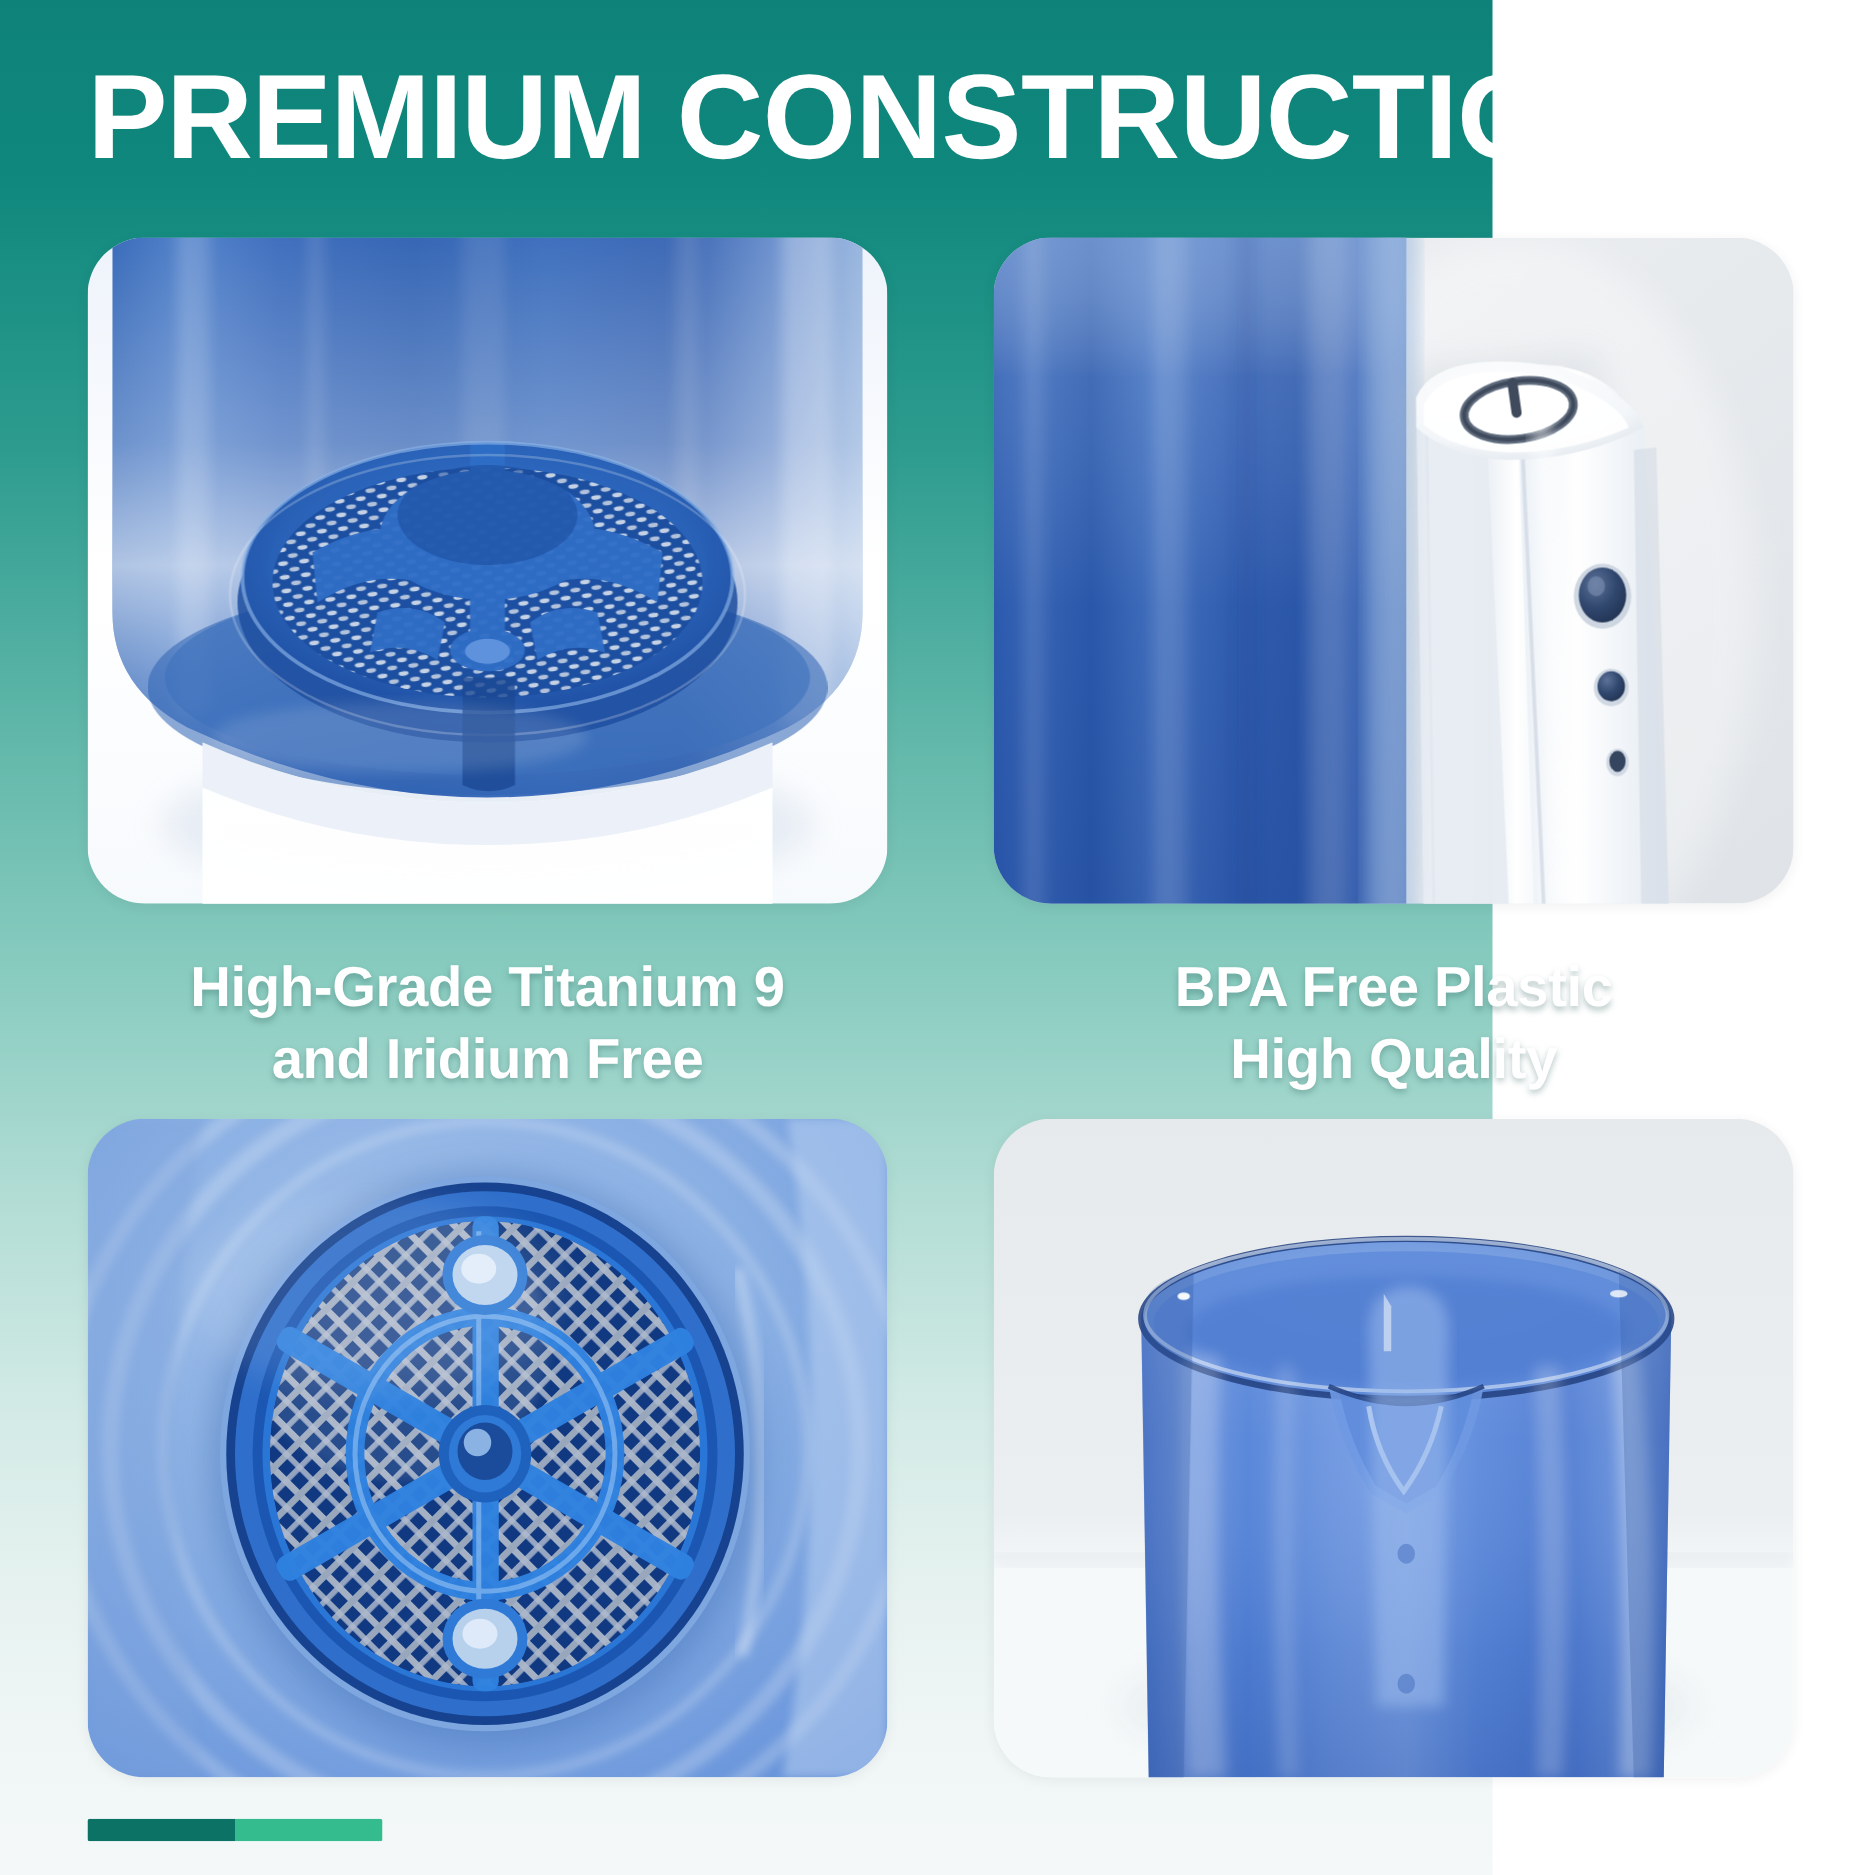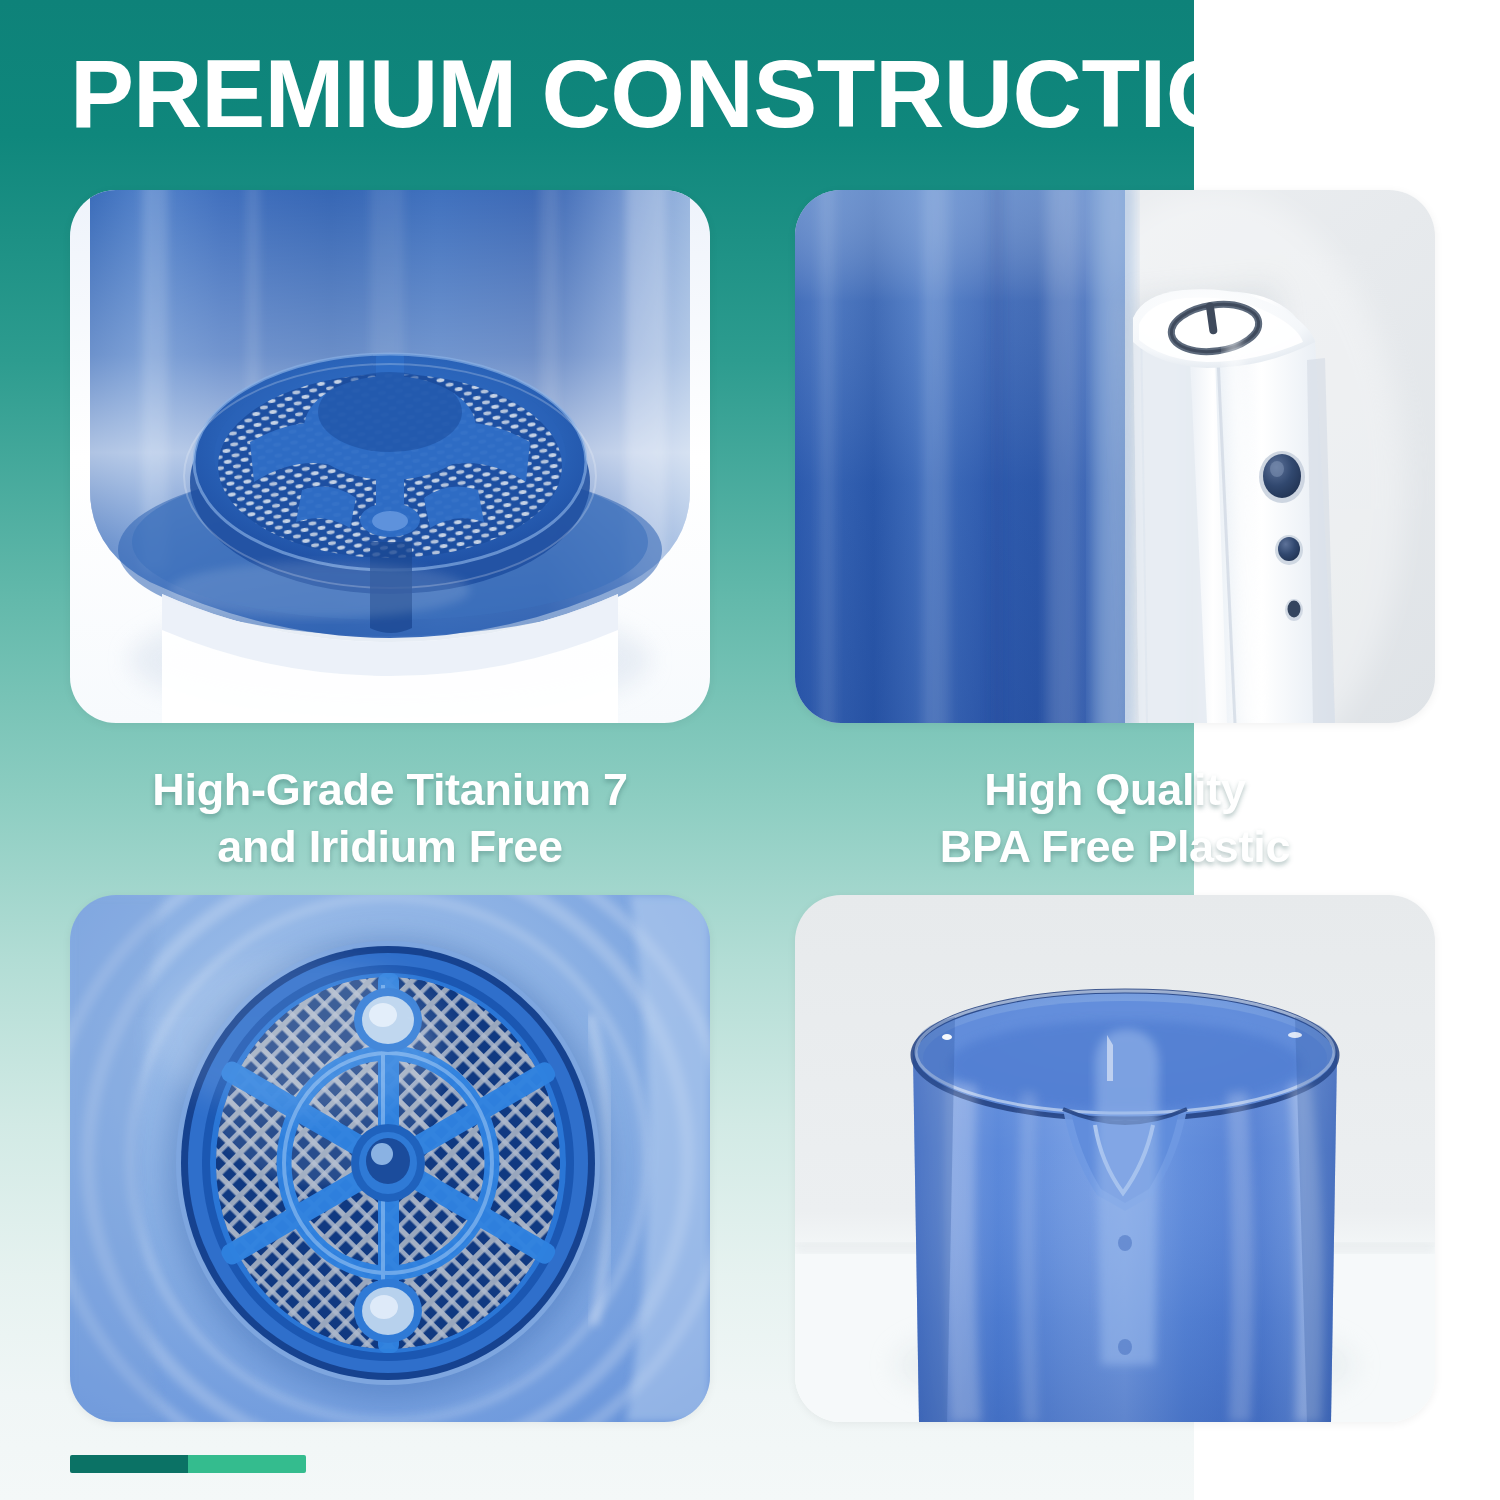--- a/index.html
+++ b/index.html
@@ -302,27 +302,27 @@
 
       <ellipse cx="499" cy="420" rx="9" ry="11" fill="#c9d2de" opacity="0.8"></ellipse>
       <ellipse cx="499" cy="419" rx="6.5" ry="8.5" fill="#35455f"></ellipse>
 
       <path d="M444 140 Q462 300 470 533 L446 533 Q440 300 430 140 Z" fill="#ffffff" opacity="0.55" filter="url(#trSoft)"></path>
       <path d="M530 168 L540 533 L518 533 L512 170 Z" fill="#d3dbe5" opacity="0.6"></path>
     </svg>
   </div>
 
   <div class="caption cap-left">
-    <div>High-Grade Titanium 7</div>
+    <div>High-Grade Titanium 9</div>
     <div>and Iridium Free</div>
   </div>
 
   <div class="caption cap-right">
+    <div>BPA Free Plastic</div>
     <div>High Quality</div>
-    <div>BPA Free Plastic</div>
   </div>
 
   <div class="panel p-bl">
     <svg viewBox="0 0 640 527" preserveAspectRatio="xMidYMid slice">
       <defs>
         <radialGradient id="blChamber" cx="0.42" cy="0.30" r="0.95">
           <stop offset="0" stop-color="#a8c6ec"></stop>
           <stop offset="0.45" stop-color="#88aee3"></stop>
           <stop offset="0.80" stop-color="#6f9add"></stop>
           <stop offset="1" stop-color="#5e8bd4"></stop>

